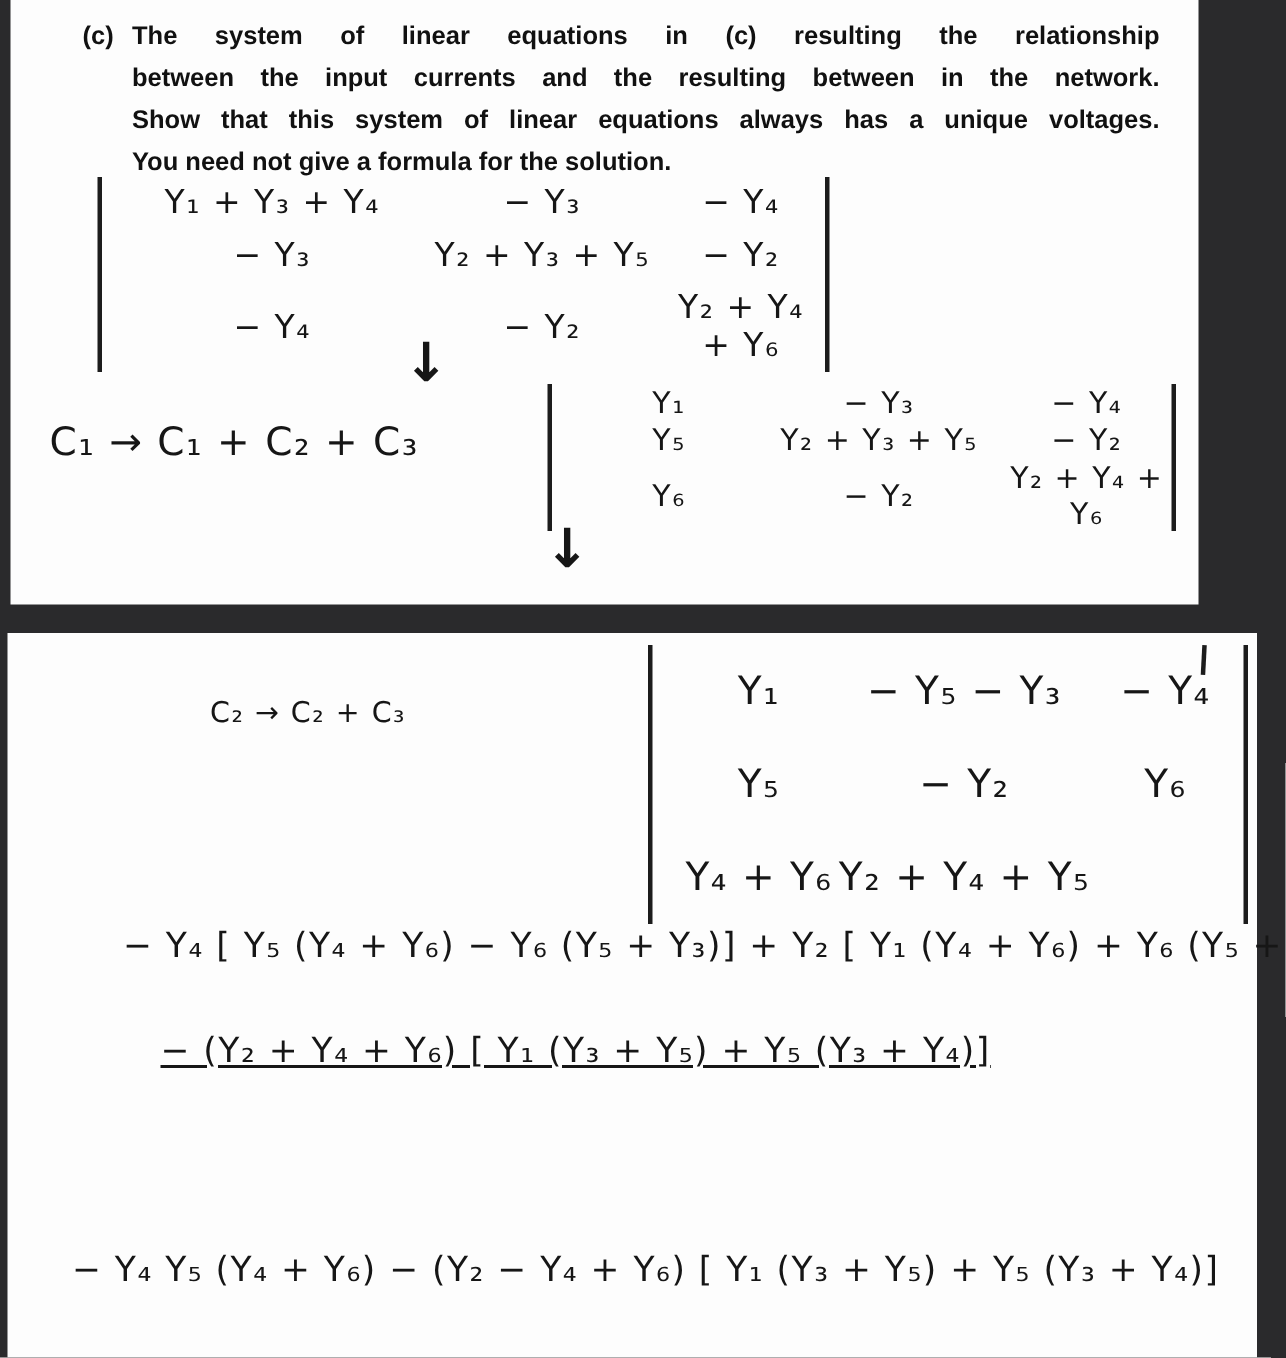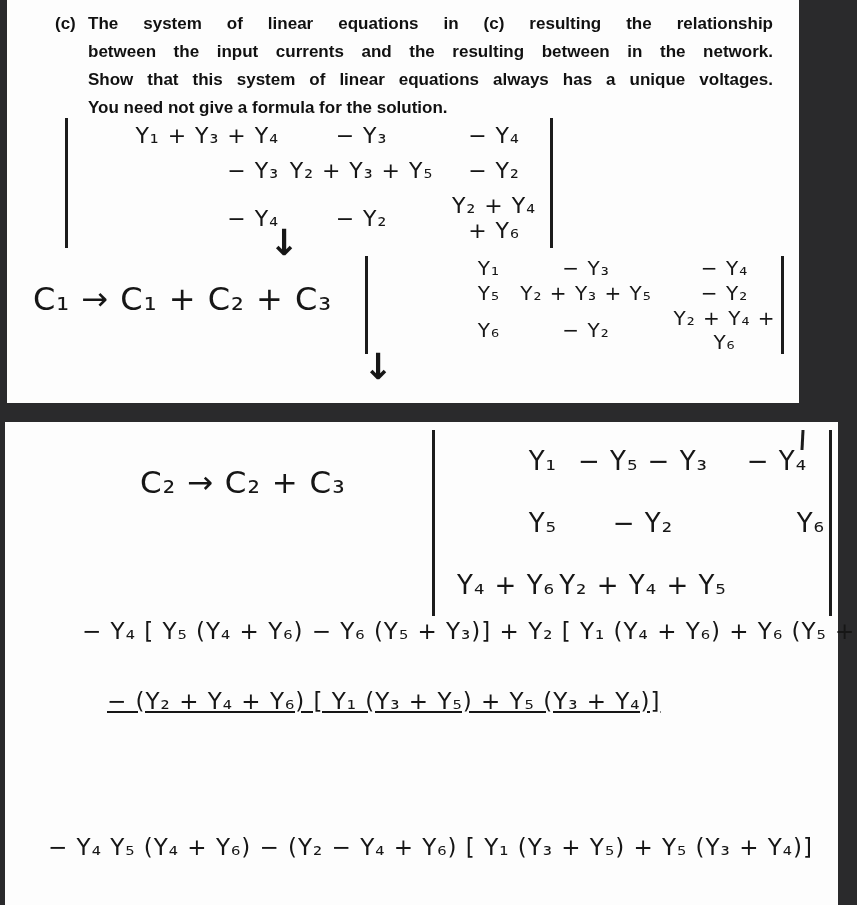--- a/index.html
+++ b/index.html
@@ -37,21 +37,21 @@
   
   .det{
     position:absolute;
     display:grid;
     align-items:center;
     border-left:3px solid #1c1c1c;
     border-right:3px solid #1c1c1c;
     color:#161616;
     letter-spacing:1px;
   }
-  .det .c1{text-align:right;}
+  .det .c1{text-align:center;}
   .det .c2,.det .c3{text-align:center;}
 
   #matrix1{
     left:58px;top:118px;height:130px;
     grid-template-columns:195px 165px 100px;
     padding:0 6px 0 16px;
     font-size:22px;
   }
   #matrix2{
     left:358px;top:256px;height:98px;
@@ -60,22 +60,22 @@
     font-size:20px;
   }
   #matrix3{
     left:427px;top:8px;height:186px;
     grid-template-columns:102px 172px 96px;
     padding:0 4px 0 20px;
     font-size:26px;
   }
 
   .colop{font-size:27px;}
-  #colop1{left:26px;top:280px;font-size:32px;}
-  #colop2{left:135px;top:42px;font-size:31px;}
+  #colop1{left:26px;top:280px;font-size:26px;}
+  #colop2{left:135px;top:42px;font-size:19px;}
 
   .arrow{font-size:36px;font-weight:bold;}
   #arrow1{left:262px;top:222px;}
   #arrow2{left:356px;top:346px;}
 
   .exp{font-size:23px;}
   #exp1{left:77px;top:196px;}
   #exp2{left:102px;top:266px;text-decoration:underline;}
   #exp3{left:30px;top:338px;}
   #exp4{left:43px;top:412px;}

